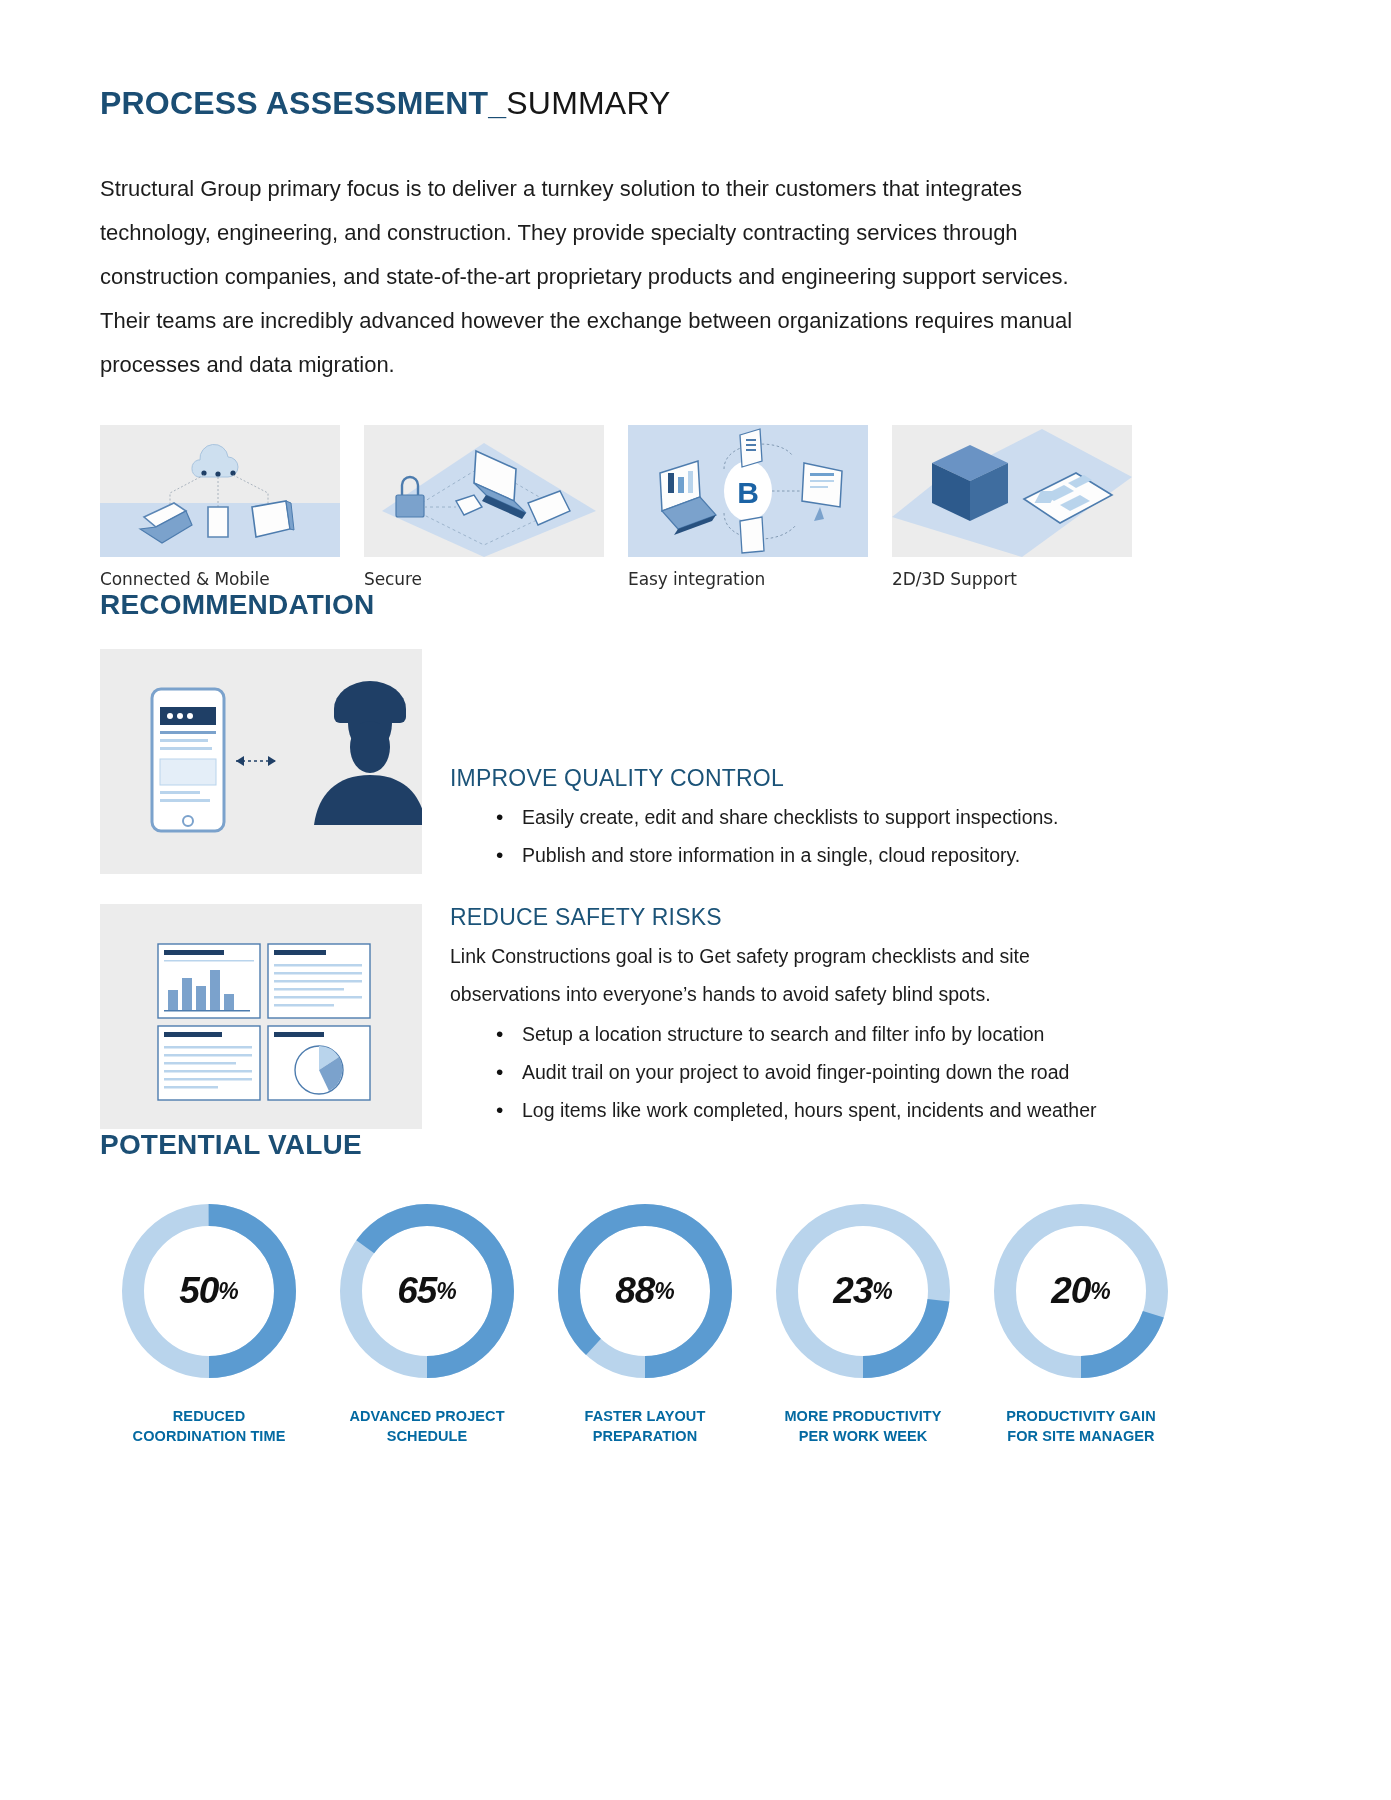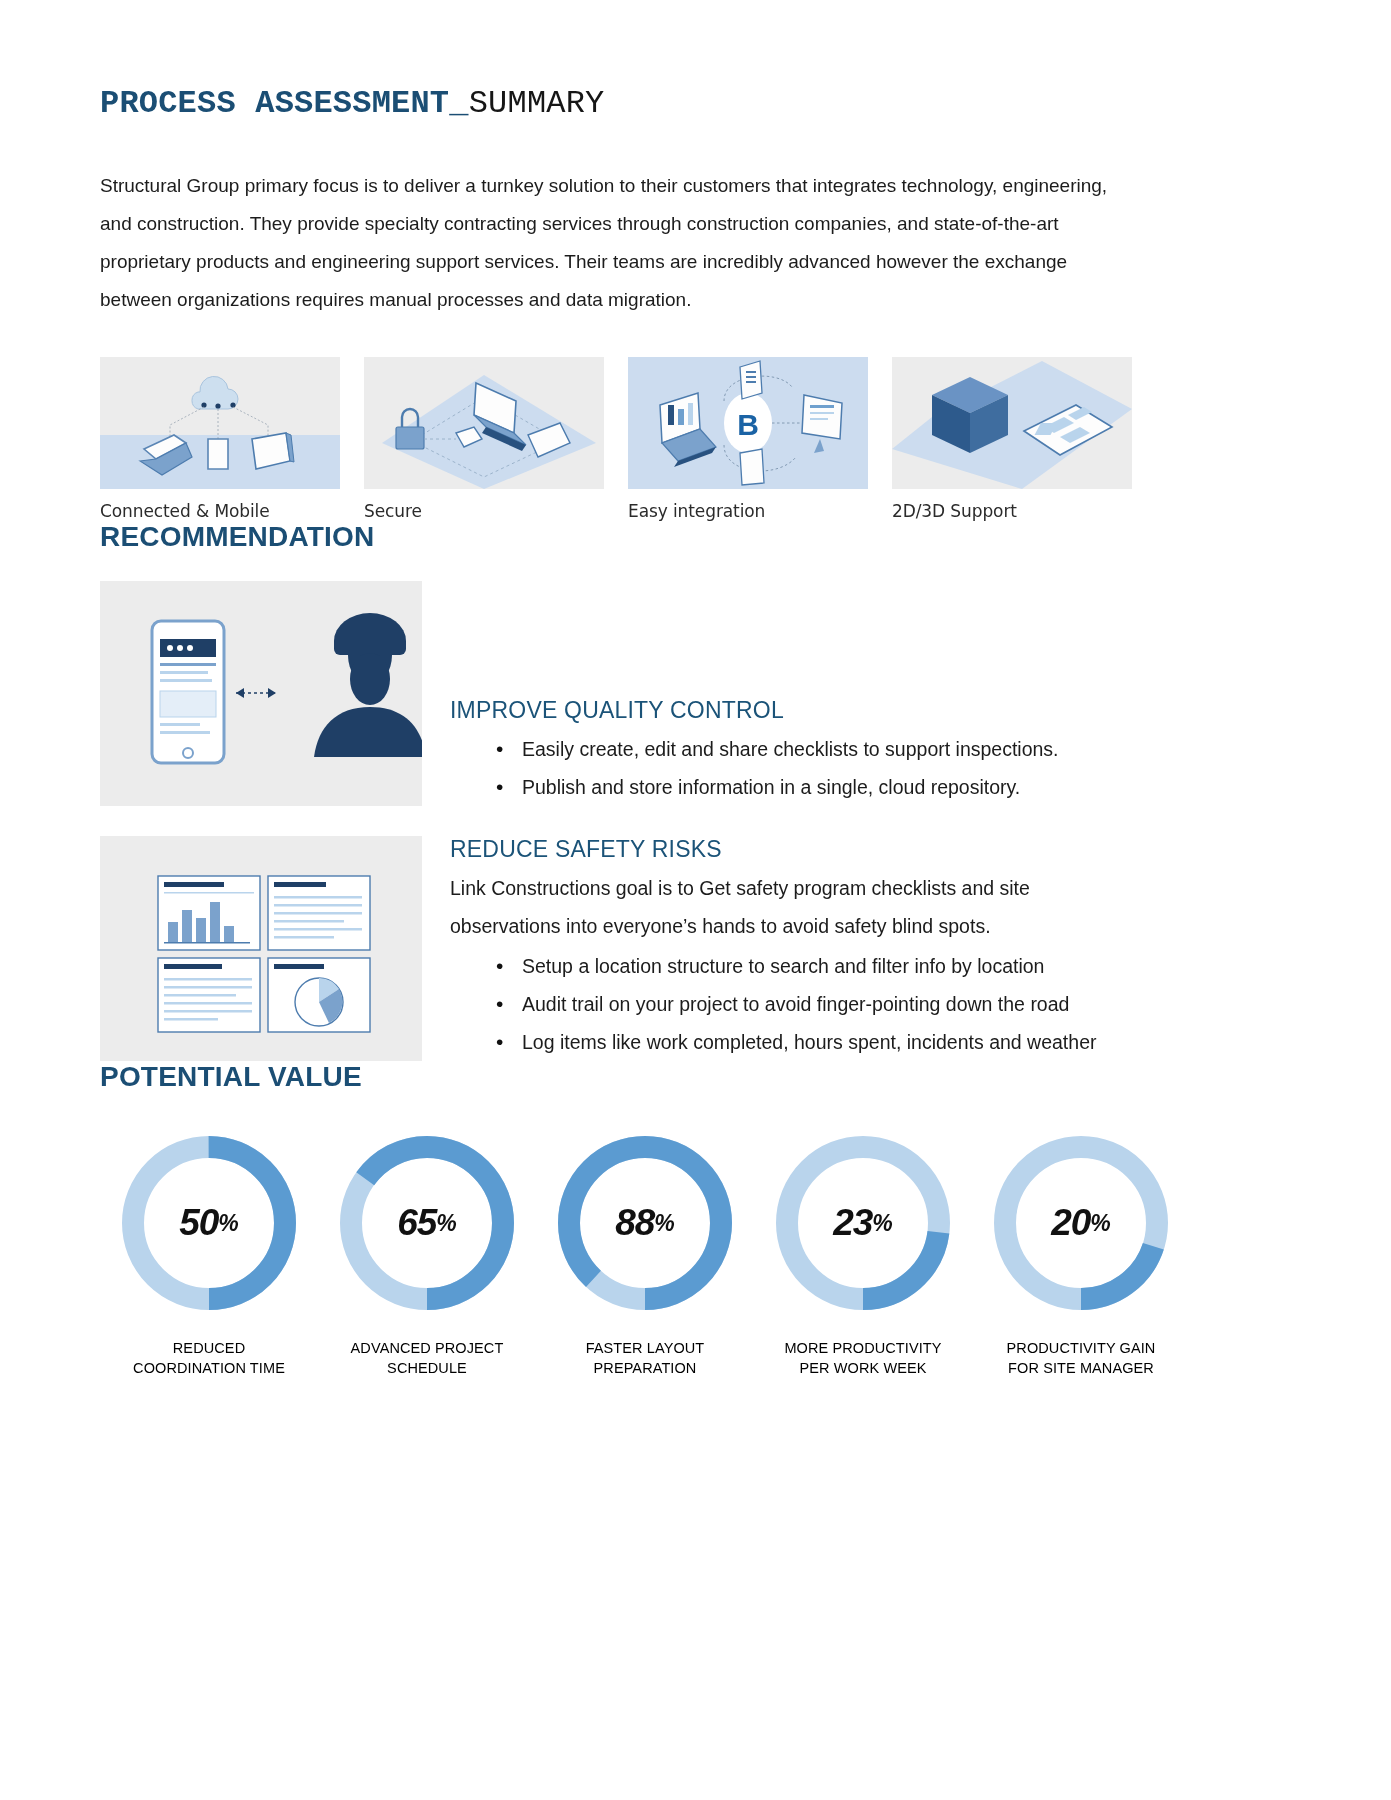--- a/index.html
+++ b/index.html
@@ -11,34 +11,33 @@
     color:#1a1a1a;
     overflow:hidden;
   }
   .page { position:relative; width:1391px; height:1800px; padding:0 100px; }
 
   
   h1.doc-title {
     margin:0; padding-top:86px;
     font-size:32px; font-weight:bold; letter-spacing:.2px;
     line-height:1.1;
-    font-family:Liberation Mono, monospace;
   }
   h1.doc-title .blue { color:#1b4e74; }
   h1.doc-title .black { color:#161616; font-weight:normal; }
 
   h2.section-title {
     margin:0; font-size:28px; font-weight:bold;
     color:#1b4e74; letter-spacing:.2px;
   }
 
   
   p.intro {
     margin:46px 12px 0 0;
-    font-size:19px; line-height:2.0; color:#1c1c1c;
+    font-size:22px; line-height:2.0; color:#1c1c1c;
     max-width:1010px;
   }
 
   
   .tiles { display:flex; gap:24px; margin-top:38px; }
   .tile { width:240px; }
   .tile .art {
     height:132px; position:relative; overflow:hidden;
     background:#ececec;
   }
@@ -84,22 +83,22 @@
   .donut-wrap { position:relative; width:200px; height:200px; margin:0 auto; }
   .donut-wrap svg { display:block; }
   .donut-center {
     position:absolute; inset:0; display:flex;
     align-items:center; justify-content:center;
     font-weight:bold; color:#111;font-style:italic;
   }
   .donut-center .num { font-size:37px; letter-spacing:-1px; }
   .donut-center .pct { font-size:23px; font-weight:bold; }
   .donut-label {
-    margin-top:16px; font-size:14.5px; font-weight:normal;
-    color:#000000; line-height:1.35; letter-spacing:.1px;
+    margin-top:16px; font-size:14.5px; font-weight:bold;
+    color:#0369a1; line-height:1.35; letter-spacing:.1px;
   }
 </style>
 </head>
 <body>
 
 <div class="page">
 
   <h1 class="doc-title">
     <span class="blue">PROCESS ASSESSMENT_</span><span class="black">SUMMARY</span>
   </h1>

